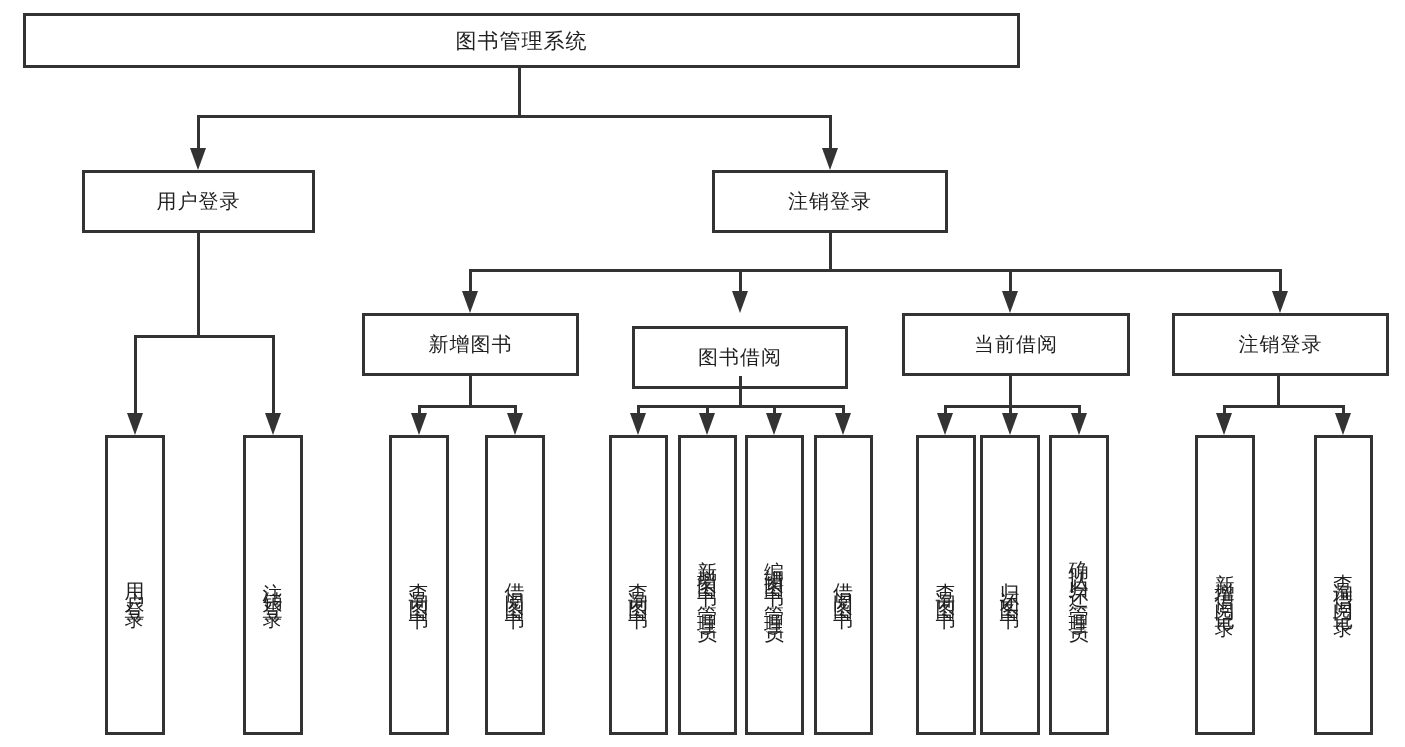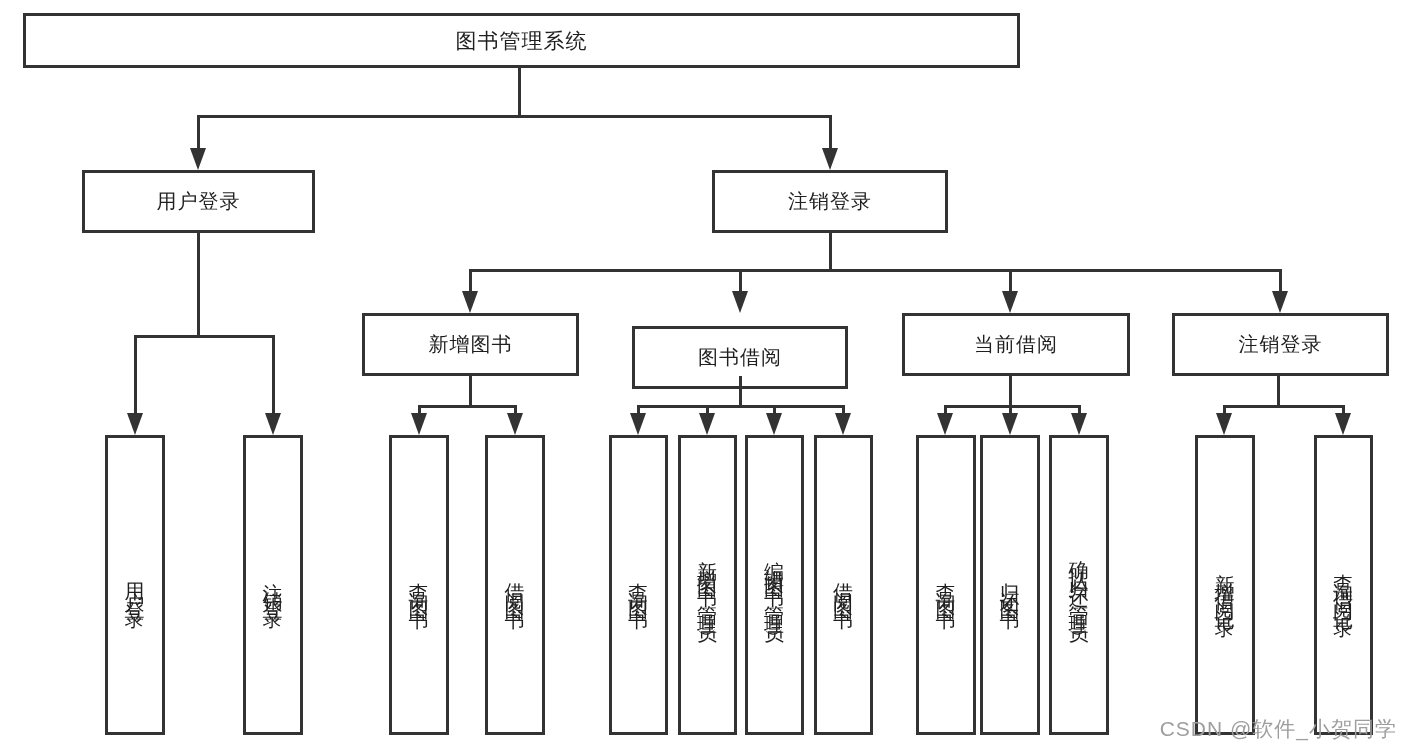--- a/index.html
+++ b/index.html
@@ -168,14 +168,13 @@
   <div class="vl" style="left:1009px;top:405px;height:10px;"></div>
   <div class="ar" style="left:1002px;top:413px;"></div>
   <div class="vl" style="left:1078px;top:405px;height:10px;"></div>
   <div class="ar" style="left:1071px;top:413px;"></div>
 
   <div class="vl" style="left:1223px;top:405px;height:10px;"></div>
   <div class="ar" style="left:1216px;top:413px;"></div>
   <div class="vl" style="left:1342px;top:405px;height:10px;"></div>
   <div class="ar" style="left:1335px;top:413px;"></div>
 
-  <div class="watermark">CSDN @软件_小贺同学</div>
 </div>
 
 </body></html>

